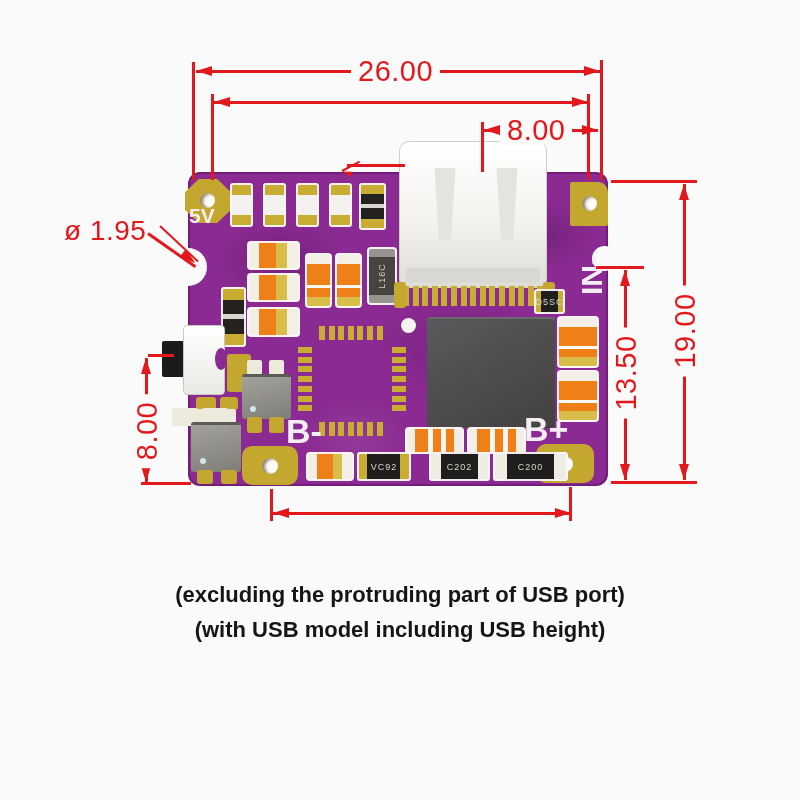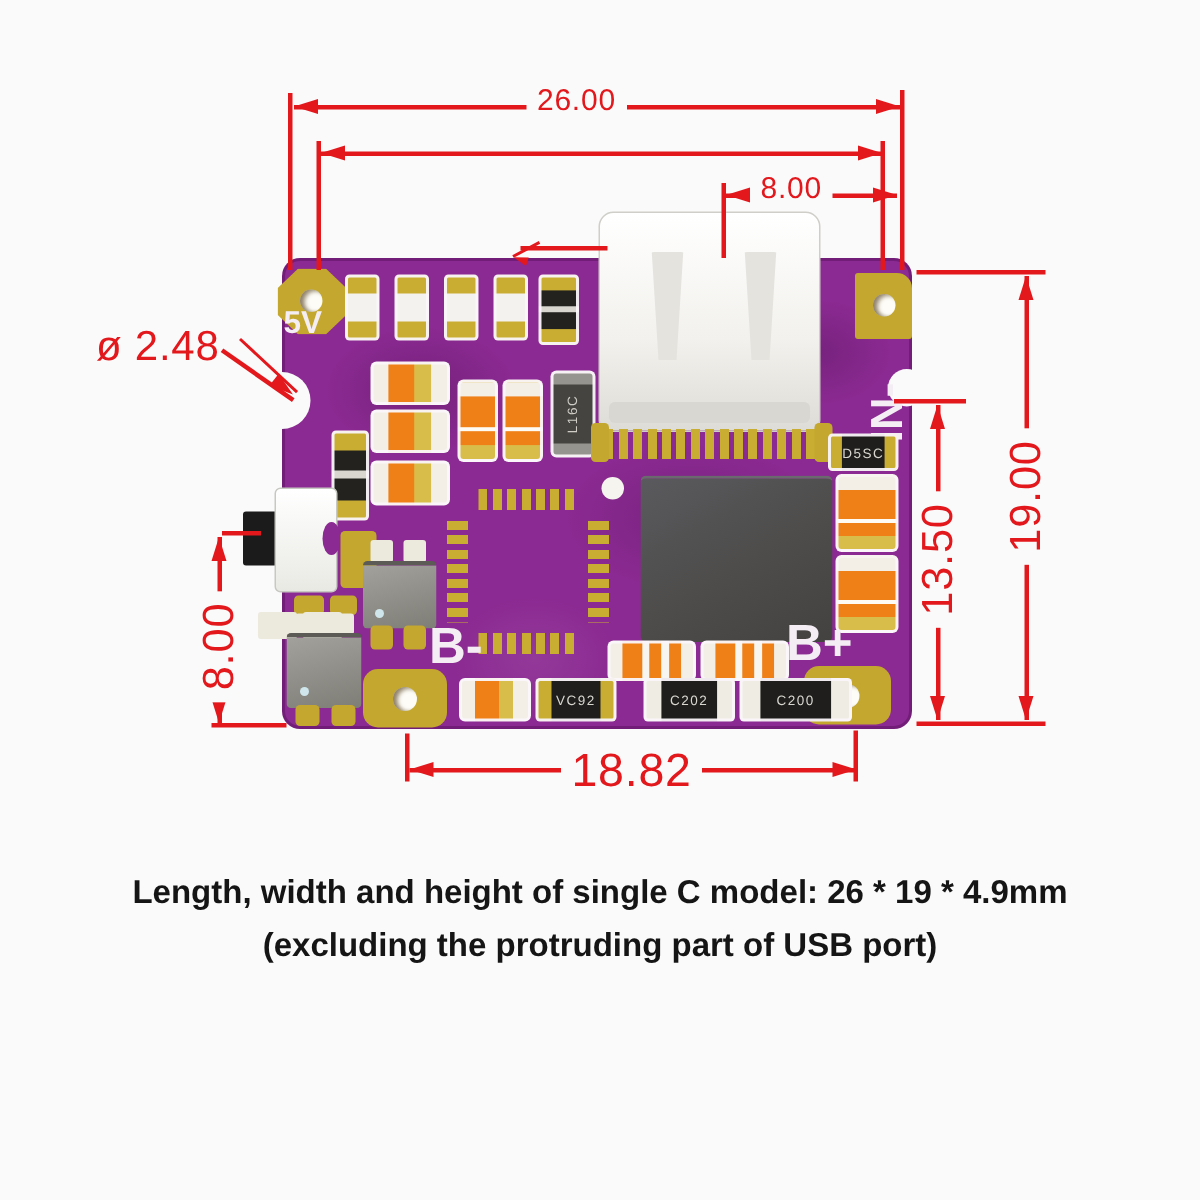--- a/index.html
+++ b/index.html
@@ -17,21 +17,21 @@
          font-family:"Liberation Sans", sans-serif;}
   .abs{position:absolute}
   
   .red-h{position:absolute;height:3px;background:var(--red)}
   .red-v{position:absolute;width:3px;background:var(--red)}
   .arr{position:absolute;width:0;height:0;border-style:solid}
   .arr.l{border-width:5px 16px 5px 0;border-color:transparent var(--red) transparent transparent}
   .arr.r{border-width:5px 0 5px 16px;border-color:transparent transparent transparent var(--red)}
   .arr.u{border-width:0 5px 16px 5px;border-color:transparent transparent var(--red) transparent}
   .arr.d{border-width:16px 5px 0 5px;border-color:var(--red) transparent transparent transparent}
-  .dimtxt{position:absolute;color:var(--red);font-size:20px;line-height:1;background:var(--bg);
+  .dimtxt{position:absolute;color:var(--red);font-size:29px;line-height:1;background:var(--bg);
           padding:0 7px;white-space:nowrap;letter-spacing:.5px}
   .dimtxt-v{position:absolute;color:var(--red);font-size:29px;line-height:1;background:var(--bg);
           padding:0 8px;white-space:nowrap;letter-spacing:.5px;
           transform:translate(-50%,-50%) rotate(-90deg)}
   
   .board{position:absolute;left:188px;top:172px;width:420px;height:314px;border-radius:12px;
          background:
            radial-gradient(90px 60px at 22% 28%, rgba(40,0,45,.22), transparent 70%),
            radial-gradient(120px 70px at 65% 55%, rgba(40,0,45,.18), transparent 70%),
            radial-gradient(80px 60px at 40% 85%, rgba(255,255,255,.07), transparent 70%),
@@ -113,21 +113,21 @@
       <div class="abs" style="left:30px;top:26px;width:30px;height:72px;background:#e4e3de;
            clip-path:polygon(15% 0,85% 0,70% 100%,30% 100%);border-radius:6px"></div>
       <div class="abs" style="left:92px;top:26px;width:30px;height:72px;background:#e4e3de;
            clip-path:polygon(15% 0,85% 0,70% 100%,30% 100%);border-radius:6px"></div>
       <div class="abs" style="left:6px;top:126px;width:134px;height:14px;background:#d8d7d1;border-radius:4px"></div>
     </div>
     <div class="pin-h" style="left:215px;top:114px;width:143px;height:20px"></div>
     <div class="padg" style="left:206px;top:110px;width:12px;height:26px"></div>
     <div class="padg" style="left:355px;top:110px;width:12px;height:26px"></div>
 
-    <div class="res-blk" style="left:364px;top:117px;width:47px;height:25px">
+    <div class="res-blk" style="left:346px;top:117px;width:31px;height:25px">
       <span>D5SC</span>
     </div>
     <div class="cap-v" style="left:369px;top:144px;width:42px;height:52px"></div>
     <div class="cap-v" style="left:369px;top:198px;width:42px;height:52px"></div>
 
     <div class="pin-v" style="left:110px;top:175px;height:68px"></div>
     <div class="pin-v" style="left:204px;top:175px;height:68px"></div>
     <div class="pin-h" style="left:131px;top:154px;width:66px"></div>
     <div class="pin-h" style="left:131px;top:250px;width:66px"></div>
 
@@ -221,29 +221,28 @@
   <div class="red-v" style="left:145px;top:358px;height:124px"></div>
   <div class="arr u" style="left:141px;top:358px"></div>
   <div class="arr d" style="left:141px;top:466px"></div>
   <div class="dimtxt-v" style="left:147px;top:431px">8.00</div>
 
   <div class="red-v" style="left:270px;top:489px;height:32px"></div>
   <div class="red-v" style="left:569px;top:487px;height:34px"></div>
   <div class="red-h" style="left:273px;top:512px;width:298px"></div>
   <div class="arr l" style="left:273px;top:508px"></div>
   <div class="arr r" style="left:555px;top:508px"></div>
-  <div class="dimtxt" style="left:374px;top:498px;font-size:31px">18.82</div>
-
-  <div class="dimtxt" style="left:64px;top:217px;font-size:28px;padding:0">ø 2.48</div>
+
+  <div class="dimtxt" style="left:64px;top:217px;font-size:28px;padding:0">ø 1.95</div>
   <div class="red-h" style="left:148px;top:232px;width:58px;transform:rotate(35deg);transform-origin:left center"></div>
   <div class="red-h" style="left:160px;top:225px;width:52px;transform:rotate(43deg);transform-origin:left center;height:2px"></div>
   <div class="arr r" style="left:181px;top:253px;transform:rotate(38deg)"></div>
 
   <div class="red-h" style="left:347px;top:164px;width:58px"></div>
   <div class="red-h" style="left:342px;top:170px;width:20px;transform:rotate(-28deg);transform-origin:left center;height:2px"></div>
   <div class="arr l" style="left:339px;top:168px;transform:scale(.6) rotate(18deg)"></div>
 
   <div class="caption">
-    <div>Length, width and height of single C model: 26 * 19 * 4.9mm</div>
     <div>(excluding the protruding part of USB port)</div>
+    <div>(with USB model including USB height)</div>
   </div>
 
 </div>
 
 </body></html>

